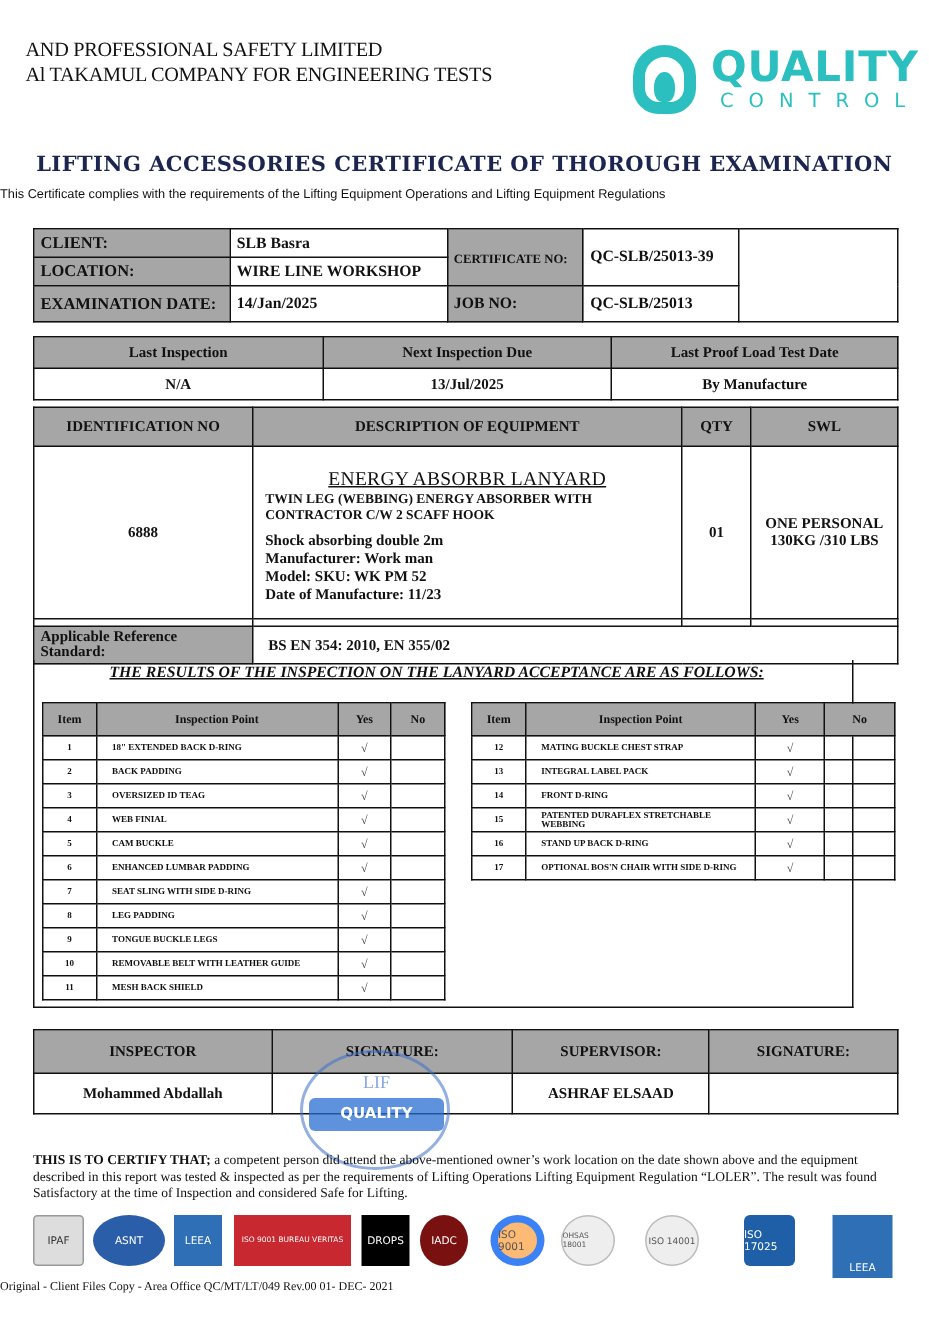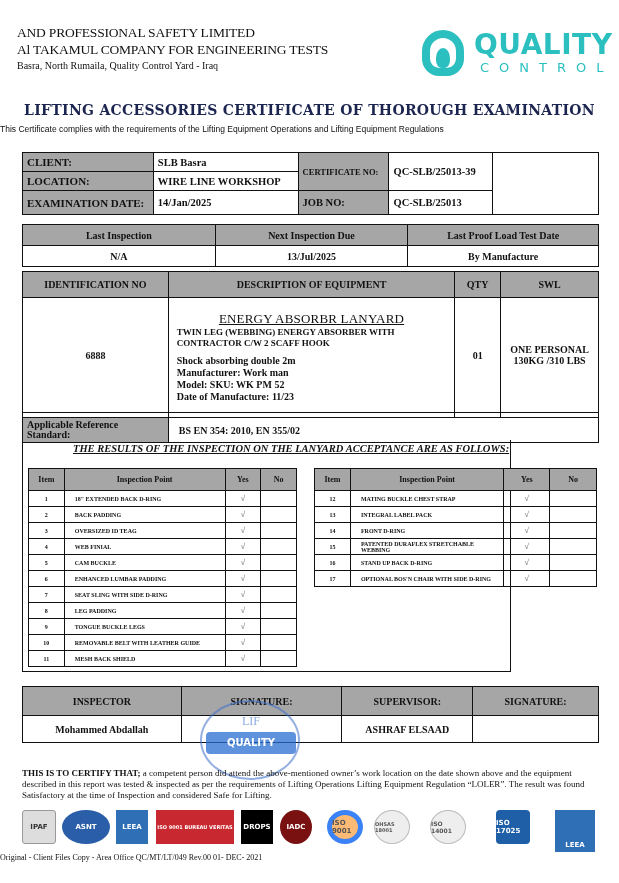--- a/index.html
+++ b/index.html
@@ -36,21 +36,21 @@
   .equip th { height: 26px; font-size: 10px; }
   .equip td { vertical-align: middle; text-align: center; }
   .desc { text-align: left !important; padding: 12px 8px 8px 8px; }
   .desc .h { font-size: 13px; text-decoration: underline; text-align: center; font-weight: normal; letter-spacing: 0.2px; }
   .desc .s { font-size: 9px; line-height: 11px; margin-bottom: 6px; }
   .desc .l { font-size: 10px; line-height: 12px; }
   .ref td { height: 24px; }
   .ref .lblc { font-size: 10px; line-height: 10px; padding: 2px 4px; text-align: left; background: #a6a6a6; }
   .ref .val { text-align: left; padding-left: 10px; font-size: 10px; }
 
-  .results { position: absolute; left: 22px; top: 440px; width: 489px; height: 232px; border: 1px solid #111; border-top: none; }
+  .results { position: absolute; left: 22px; top: 440px; width: 547px; height: 232px; border: 1px solid #111; border-top: none; }
   .results .rt { position: absolute; left: 50px; top: 3px; font-size: 10.5px; font-style: italic; font-weight: bold; text-decoration: underline; color: #111; }
 
   .insp { font-size: 6px; }
   .insp th { height: 22px; font-size: 8px; background: #a6a6a6; }
   .insp td { height: 16px; }
   .insp .n { text-align: center; }
   .insp .p { padding-left: 10px; }
   .insp .y { text-align: center; font-weight: normal; font-size: 8px; color: #444; }
   .insp-left { left: 28px; top: 468px; width: 269px; }
   .insp-right { left: 314px; top: 468px; width: 283px; }
@@ -60,31 +60,30 @@
   .sign tr.r2 td { height: 27px; }
 
   .stamp { position: absolute; left: 200px; top: 700px; width: 100px; height: 80px; border: 2px solid rgba(60,110,200,0.55); border-radius: 50%; }
   .stamp .band { position: absolute; left: 4px; top: 30px; width: 90px; height: 22px; background: rgba(40,110,210,0.75); border-radius: 4px; color: #fff; font-family: "DejaVu Sans", sans-serif; font-size: 10px; font-weight: bold; text-align: center; line-height: 22px; }
   .stamp .lif { position: absolute; left: 40px; top: 12px; font-size: 12px; color: rgba(60,110,200,0.6); }
 
   .certify { position: absolute; left: 22px; top: 768px; width: 580px; font-size: 9px; line-height: 11px; }
   .certify b { font-weight: bold; }
 
   .logos { position: absolute; left: 22px; top: 810px; width: 580px; height: 40px; }
-  .lg { position: absolute; top: 0; height: 34px; display: flex; align-items: center; justify-content: center; font-family: "DejaVu Sans", sans-serif; font-weight: bold; font-size: 7px; }
+  .lg { position: absolute; top: 0; height: 34px; display: flex; align-items: center; justify-content: center; font-family: "DejaVu Sans", sans-serif; font-weight: normal; font-size: 7px; }
 
   .footer { position: absolute; left: 0; width: 619px; top: 853px; text-align: left; font-size: 8px; }
 </style>
 </head>
 <body>
 
 <div class="company">
   <div class="name">AND PROFESSIONAL SAFETY LIMITED</div>
   <div class="name">Al TAKAMUL COMPANY FOR ENGINEERING TESTS</div>
-  <div class="addr">Basra, North Rumaila, Quality Control Yard - Iraq</div>
 </div>
 
 <div class="logo">
   <div class="ring"></div>
   <div class="flame"></div>
   <div class="q">QUALITY</div>
   <div class="c">CONTROL</div>
 </div>
 
 <div class="title">LIFTING ACCESSORIES CERTIFICATE OF THOROUGH EXAMINATION</div>

